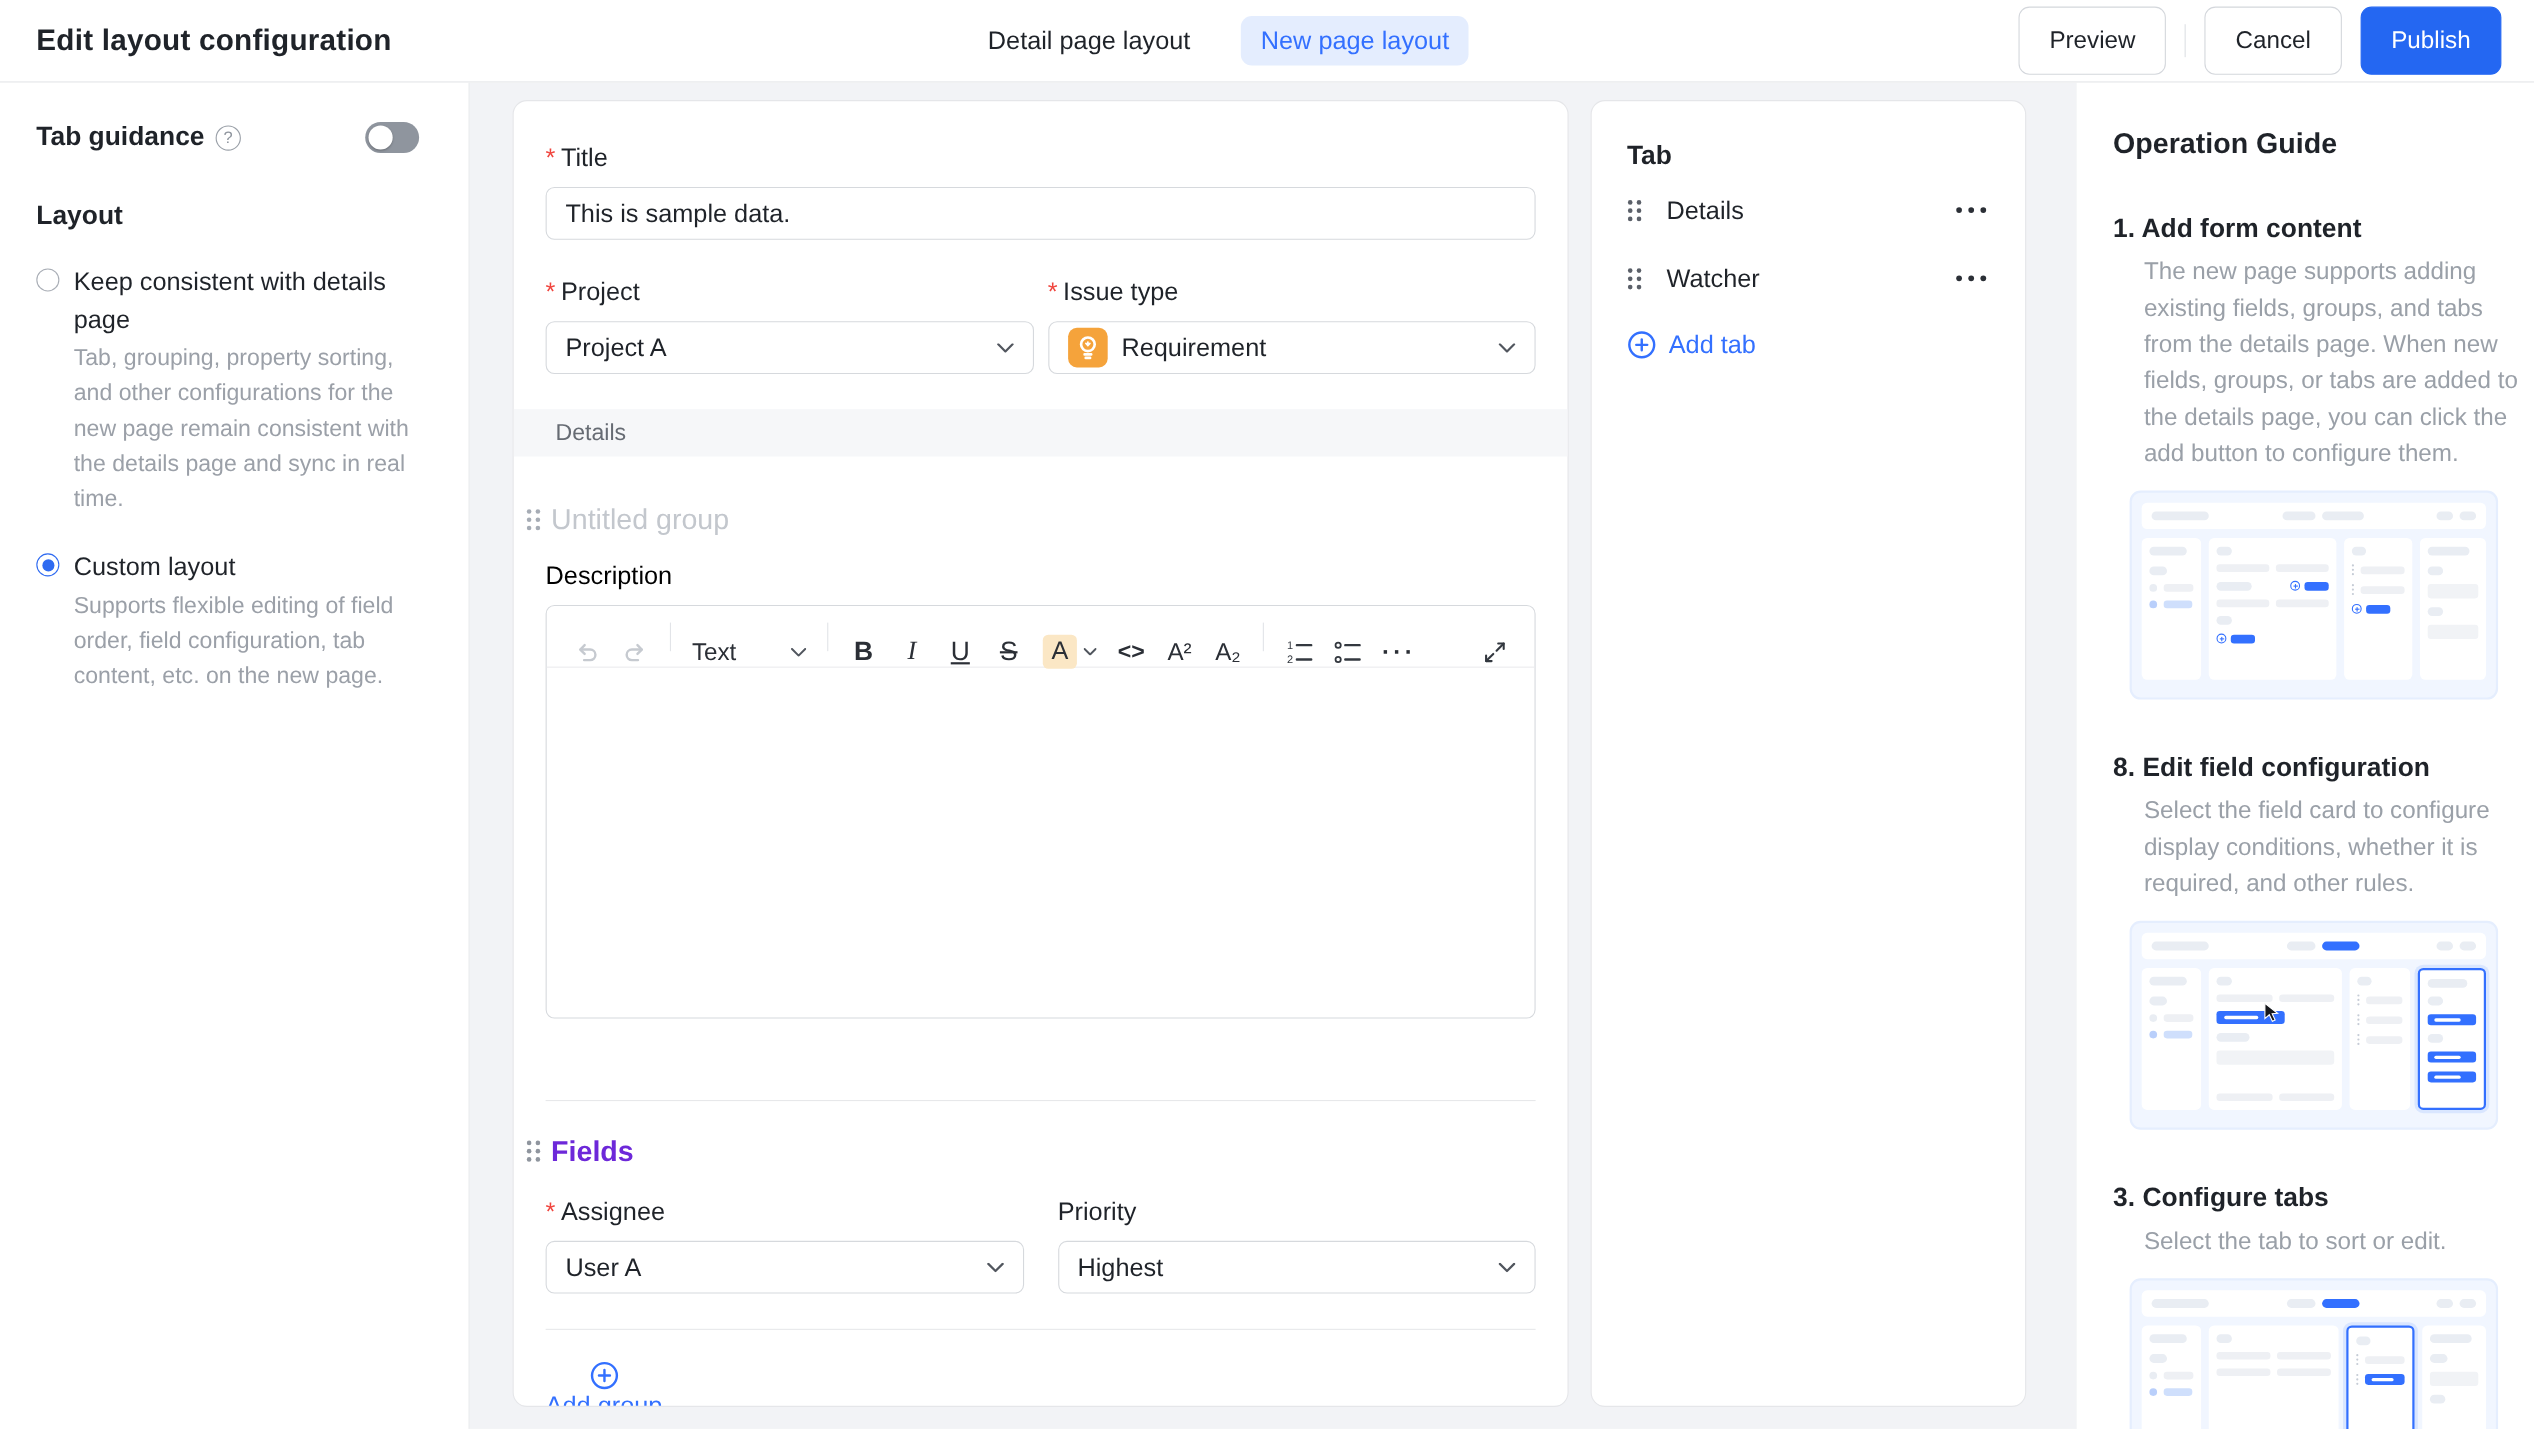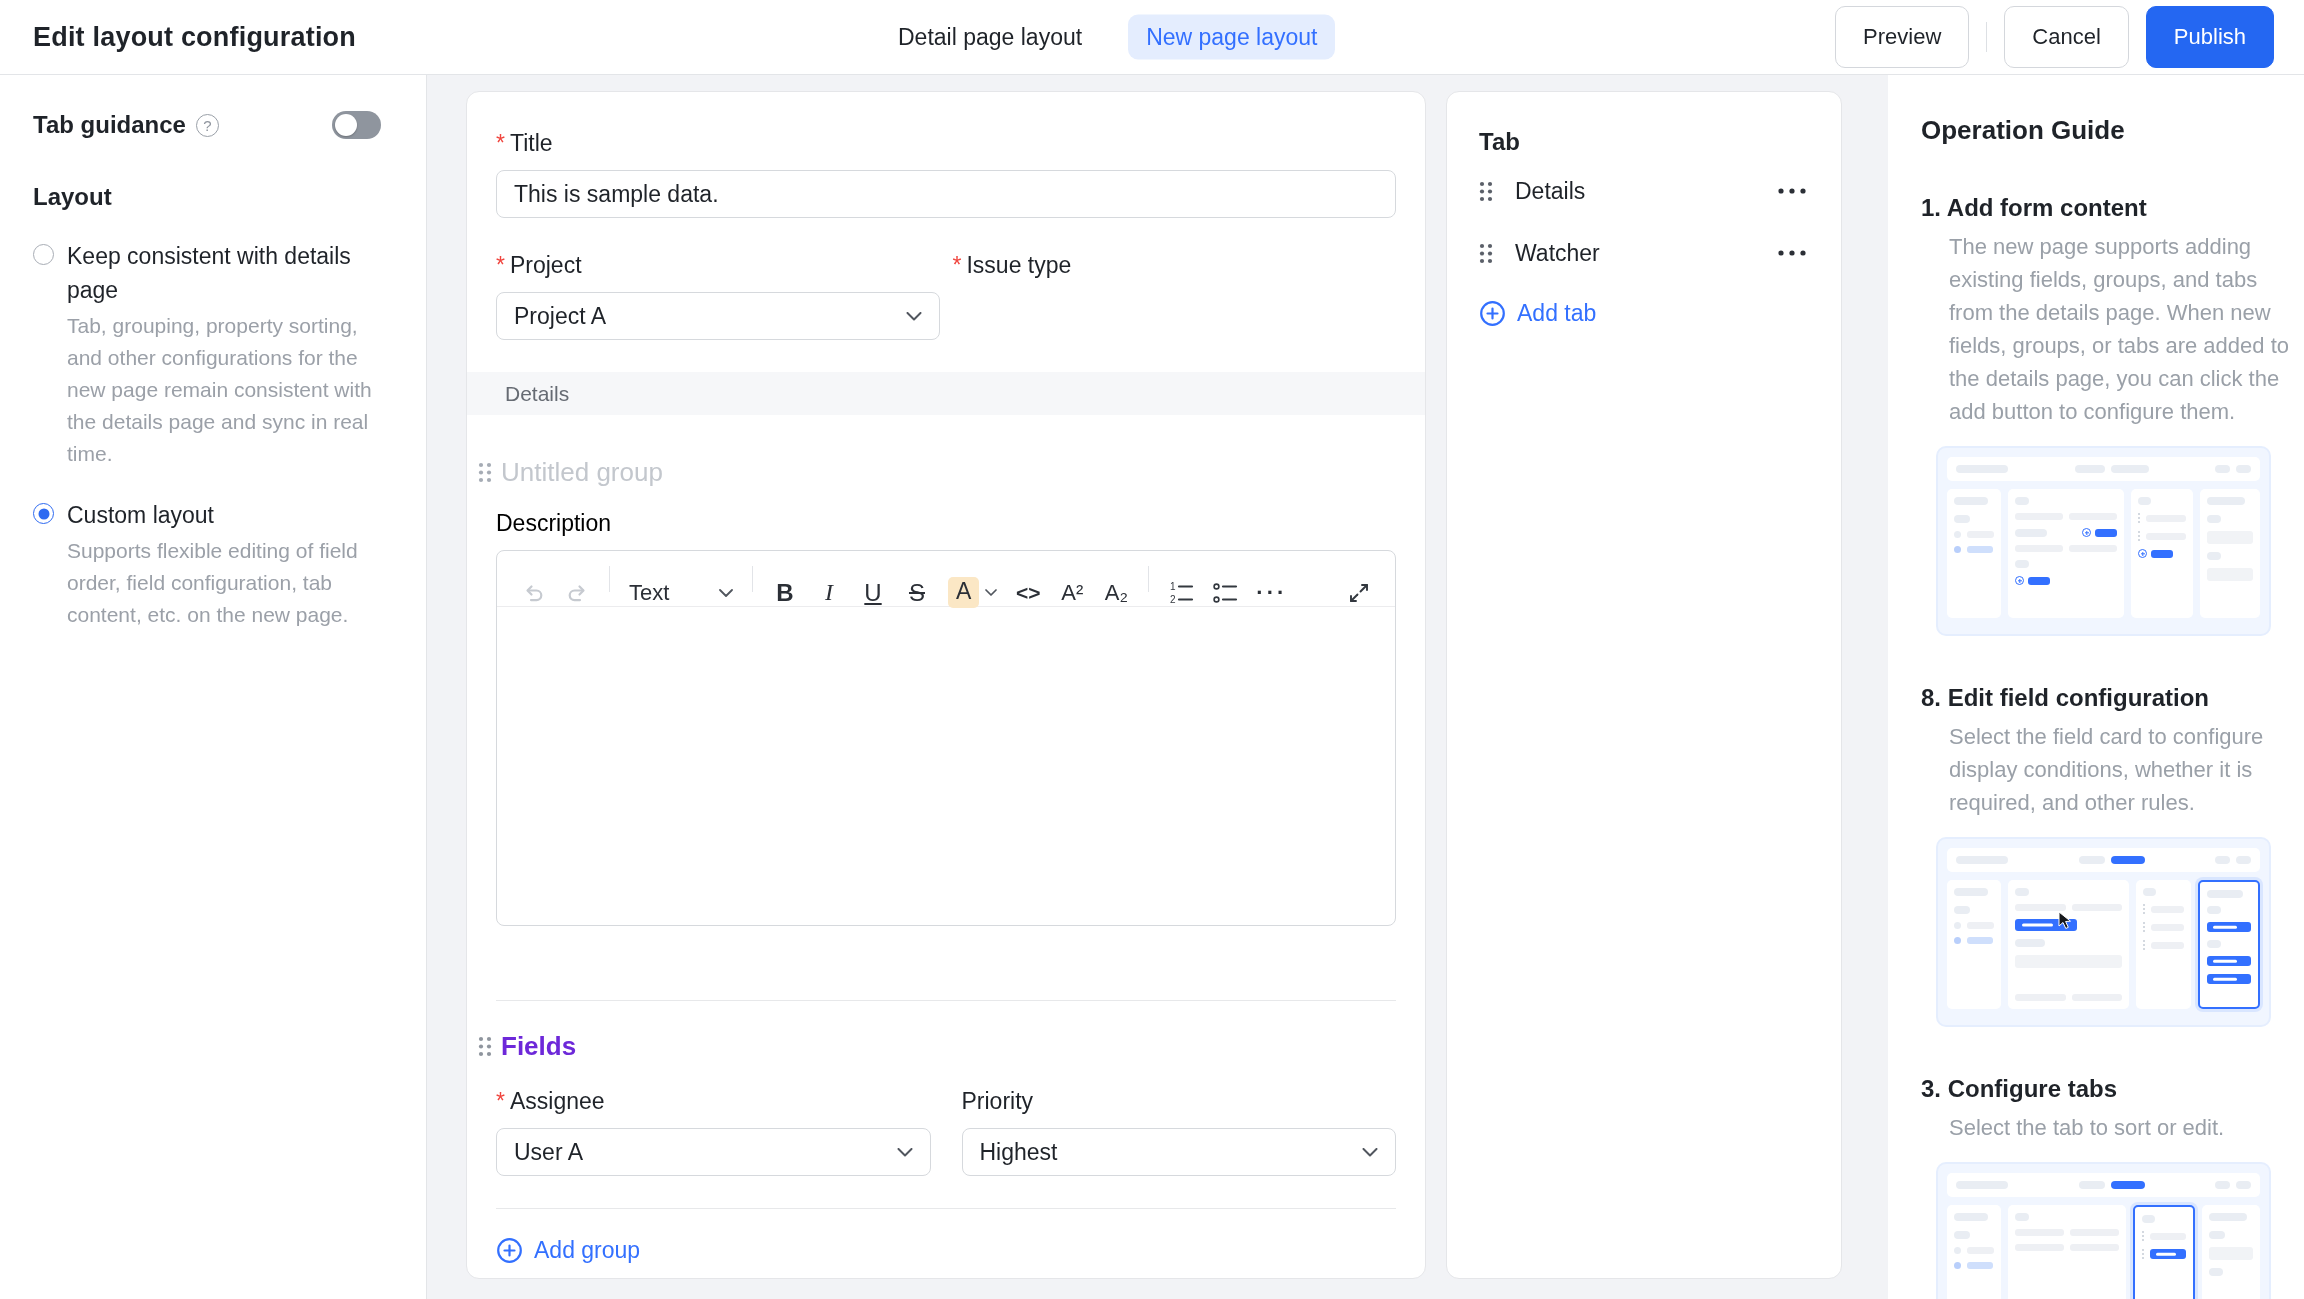--- a/index.html
+++ b/index.html
@@ -80,21 +80,21 @@
   .tb-italic { font-style:italic; font-family:"Liberation Serif","DejaVu Serif",serif; }
   .tb-underline { text-decoration:underline; }
   .tb-strike { text-decoration:line-through; }
   .hl-chip { background:#fbe7c5; border-radius:5px; padding:1px 8px 3px; font-size:23px; color:#2b2f36; }
   .tb-more { letter-spacing:3px; font-weight:700; font-size:22px; }
   .tb-right { margin-left:auto; }
   .editor-body { height:318px; cursor:text; }
   .hr { border-top:1px solid #e7e8ea; margin-top:74px; }
   .hr2 { border-top:1px solid #e7e8ea; margin-top:32px; }
   .fields-grid { display:grid; grid-template-columns:1fr 1fr; column-gap:31px; margin-top:26px; }
-  .add-link { margin-top:28px; display:inline-flex; align-items:center; gap:11px; cursor:pointer; }
+  .add-link { margin-top:28px; display:inline-flex; align-items:center; gap:0; cursor:pointer;flex-direction:column; }
   .add-link span { font-size:23px; color:#3370ff; }
 
   
   .tab-card { position:absolute; left:1019px; top:16px; width:396px; height:1188px; background:#fff;
     border:1px solid #e5e6e9; border-radius:13px; padding:36px 28px 0 32px; }
   .tab-heading { font-size:24px; font-weight:700; }
   .tab-row { margin-top:8px; height:54px; display:flex; align-items:center; gap:22px; cursor:pointer;
     border-radius:8px; }
   .tab-row:first-of-type { margin-top:22px; }
   .tab-row .lbl { font-size:23px; color:#1f2329; flex:1; }
@@ -205,20 +205,33 @@
           <span class="req">*</span><span class="field-label">Project</span>
           <div class="select">
             <span class="val">Project A</span>
             <svg width="16" height="9" viewBox="0 0 16 9">
                 <polyline points="1.5,1 8,7.5 14.5,1" fill="none" stroke="#51565e" stroke-width="2" stroke-linecap="round" stroke-linejoin="round"></polyline>
               </svg>
           </div>
         </div>
         <div>
           <span class="req">*</span><span class="field-label">Issue type</span>
+          <div class="select">
+            <span class="type-icon">
+              <svg width="22" height="24" viewBox="0 0 22 24">
+                  <circle cx="11" cy="9" r="6.2" fill="none" stroke="#fff" stroke-width="2.4"></circle>
+                  <path d="M11 7 v3 M9.2 8.2 L11 10 L12.8 8.2" stroke="#fff" stroke-width="1.6" fill="none" stroke-linecap="round"></path>
+                  <path d="M8 18.2 h6 M9 21.4 h4" stroke="#fff" stroke-width="2.4" stroke-linecap="round"></path>
+                </svg>
+            </span>
+            <span class="val">Requirement</span>
+            <svg width="16" height="9" viewBox="0 0 16 9">
+                <polyline points="1.5,1 8,7.5 14.5,1" fill="none" stroke="#51565e" stroke-width="2" stroke-linecap="round" stroke-linejoin="round"></polyline>
+              </svg>
+          </div>
         </div>
       </div>
 
       <div class="details-strip">
         <span>Details</span>
       </div>
 
       <div class="group-header">
         <svg width="14" height="21" viewBox="0 0 14 21">
             <g fill="#a6acb5">

